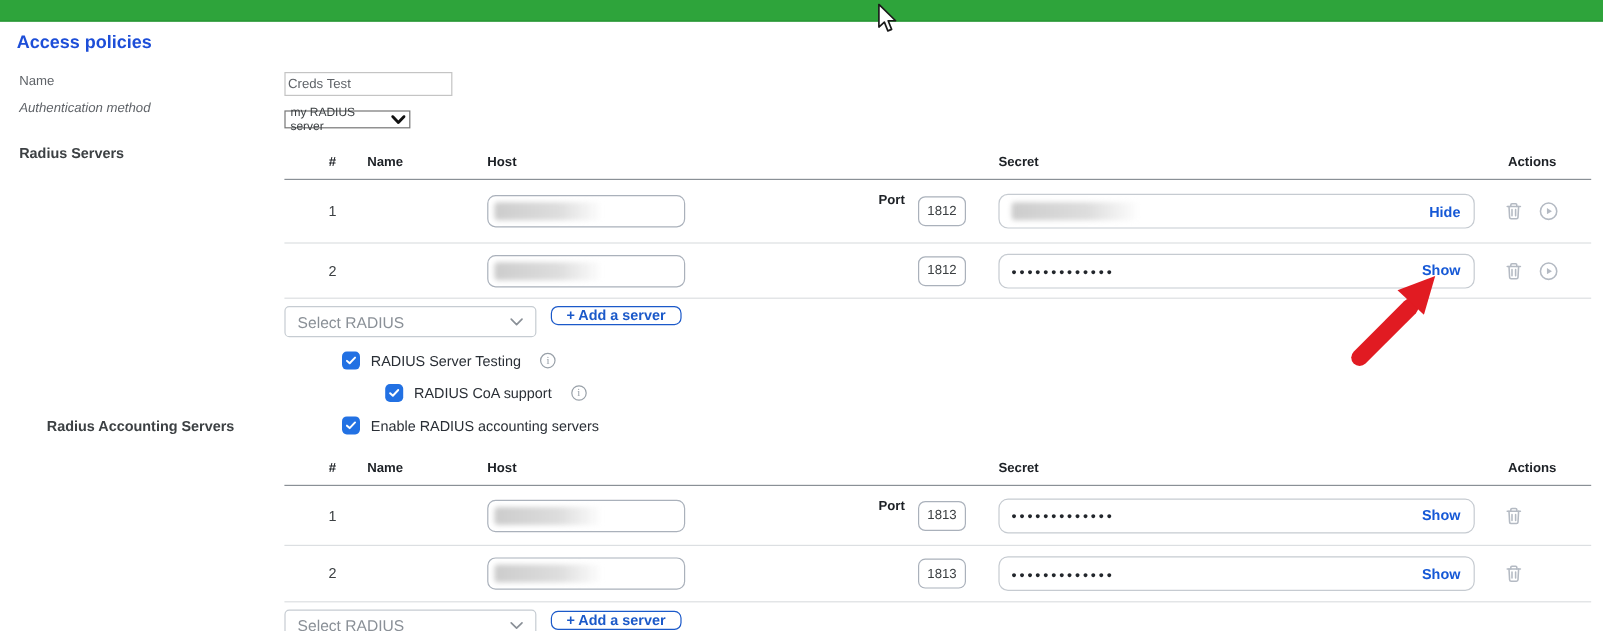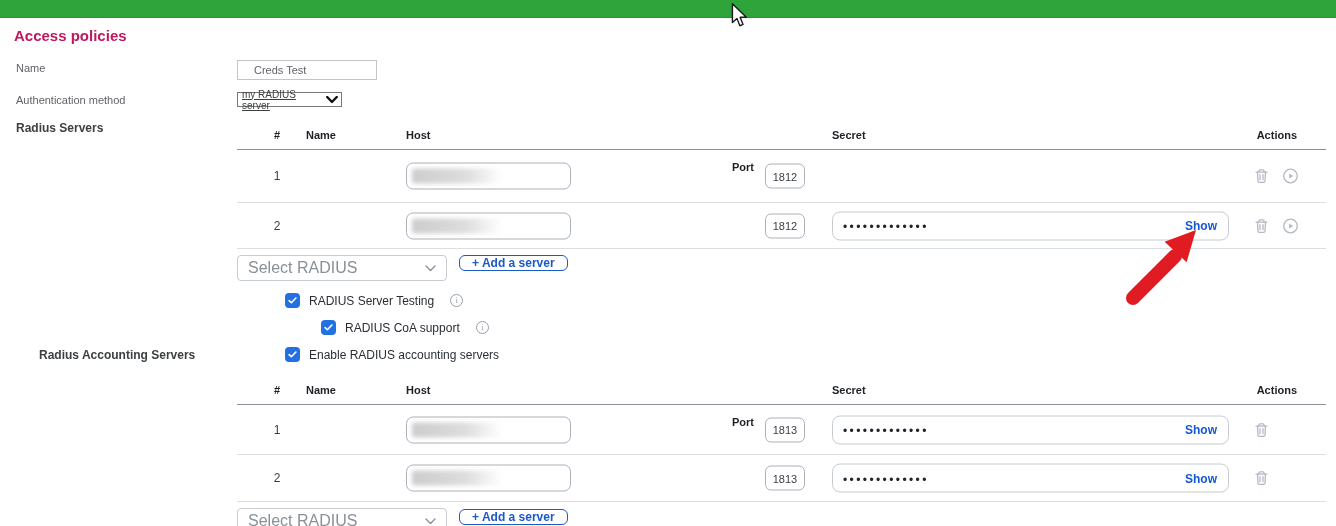--- a/index.html
+++ b/index.html
@@ -4,30 +4,30 @@
 <style>
   * { margin:0; padding:0; box-sizing:border-box; }
   html,body { width:1336px; height:526px; overflow:hidden; background:#fff;
               font-family:"Liberation Sans", sans-serif; position:relative; }
   .abs { position:absolute; }
 
   
   .topbar { left:0; top:0; width:1336px; height:18px; background:#2ea43b; border-bottom:1px solid #279334; }
 
   
-  .page-title { left:14px; top:27px; font-size:15px; font-weight:700; color:#be185d; }
+  .page-title { left:14px; top:27px; font-size:15px; font-weight:700; color:#1d4ed8; }
   .field-label { left:16px; font-size:11px; color:#5f6368; }
   .section-label { left:16px; font-size:12px; font-weight:600; color:#3c4043; }
 
   .name-input { left:237px; top:60px; width:140px; height:20px; border:1px solid #c4c4c4;
-                background:#fff; font-size:11px; color:#5f6368; padding:0 16px;
+                background:#fff; font-size:11px; color:#5f6368; padding:0 2px;
                 font-family:"Liberation Sans", sans-serif; }
   .auth-select { left:237px; top:92px; width:105px; height:15px; border:1px solid #767676;
                  background:#fff; display:flex; align-items:center; justify-content:space-between;
-                 padding:0 3px 0 4px; font-size:10px; color:#3c4043; cursor:default;text-decoration:underline; }
+                 padding:0 3px 0 4px; font-size:10px; color:#3c4043; cursor:default; }
 
   
   .tbl { left:237px; width:1089px; }
   .tbl-header { position:relative; height:24px; border-bottom:1px solid #8a9096; }
   .tbl-header span { position:absolute; top:3px; font-size:11px; font-weight:700; color:#1d2126; }
   .h-num   { left:32px; width:16px; text-align:center; }
   .h-name  { left:69px; }
   .h-host  { left:169px; }
   .h-port  { left:495px;margin-top:32px; }
   .h-secret{ left:595px; }
@@ -49,21 +49,21 @@
   .blur-blob { height:15px; border-radius:3px; filter:blur(2.2px);
                background:linear-gradient(90deg,#cccccc 0%,#dddddd 60%,rgba(255,255,255,0) 100%); }
   .blob-host { width:90px; }
   .blob-secret { width:106px; }
   .icon-btn { width:17px; height:17px; }
   .a-trash { left:1016px; } .a-play { left:1045px; }
 
   
   .radius-select { width:210px; height:26px; border:1px solid #c6ccd2; border-radius:4px; background:#fff;
                    display:flex; align-items:center; justify-content:space-between; padding:0 10px;
-                   font-size:16px; color:#8a9097; cursor:pointer; }
+                   font-size:13px; color:#8a9097; cursor:pointer; }
   .add-btn { height:16px; border:1.5px solid #1b59c9; border-radius:6px; background:#fff;
              color:#1b59c9; font-size:12px; font-weight:700; padding:0 12px;
              display:flex; align-items:center; cursor:pointer;
              font-family:"Liberation Sans", sans-serif; }
 
   
   .cb-row { display:flex; align-items:center; gap:9px;padding-left:47px; }
   .cb-box { width:15px; height:15px; border-radius:4px; background:#2271e3;
             display:flex; align-items:center; justify-content:center; cursor:pointer; flex:none; }
   .cb-label { font-size:12px; color:#2a2f36; }
@@ -78,21 +78,21 @@
 
 <svg class="abs" style="left:730px; top:3px;" width="20" height="24" viewBox="0 0 14 19">
   <polygon points="1,0.5 1,15.5 4.6,12.2 6.9,18 9.4,17 7.1,11.3 12,11.3" fill="#ffffff" stroke="#1a1a1a" stroke-width="1.1" stroke-linejoin="round"></polygon>
 </svg>
 
 <div class="abs page-title">Access policies</div>
 
 <div class="abs field-label" style="top:62px;">Name</div>
 <input class="abs name-input" type="text" value="Creds Test" style="">
 
-<div class="abs field-label" style="top:94px;">Authentication method</div>
+<div class="abs field-label" style="top:84px;font-style:italic;">Authentication method</div>
 <div class="abs auth-select">
   <span>my RADIUS server</span>
   <svg width="12" height="8" viewBox="0 0 12 8">
     <path d="M1.2 1l4.8 5 4.8-5" fill="none" stroke="#111" stroke-width="2.4" stroke-linecap="round" stroke-linejoin="round"></path>
   </svg>
 </div>
 
 <div class="abs section-label" style="top:121px;text-align:center;">Radius Servers</div>
 
 <div class="abs tbl" style="top:126px;">
@@ -104,20 +104,24 @@
     <span class="h-secret">Secret</span>
     <span class="h-actions">Actions</span>
   </div>
 
   <div class="tbl-row r-53">
     <div class="cell c-num">1</div>
     <div class="cell host-input">
       <div class="blur-blob blob-host"></div>
     </div>
     <div class="cell port-input">1812</div>
+    <div class="cell secret-input">
+      <div class="blur-blob blob-secret"></div>
+      <span class="toggle-link">Hide</span>
+    </div>
     <svg class="cell icon-btn a-trash" viewBox="0 0 17 17">
       <g fill="none" stroke="#b4bac3" stroke-width="1.3" stroke-linecap="round" stroke-linejoin="round">
         <path d="M3 4.6h11"></path>
           <path d="M6 4.6V3.3a1 1 0 0 1 1-1h3a1 1 0 0 1 1 1v1.3"></path>
         <path d="M4.5 4.6l.5 9a1.3 1.3 0 0 0 1.3 1.2h4.4a1.3 1.3 0 0 0 1.3-1.2l.5-9"></path>
         <path d="M7 7.2v5M10 7.2v5"></path>
       </g>
     </svg>
     <svg class="cell icon-btn a-play" viewBox="0 0 17 17">
       <circle cx="8.5" cy="8.5" r="6.8" fill="none" stroke="#b4bac3" stroke-width="1.3"></circle>

